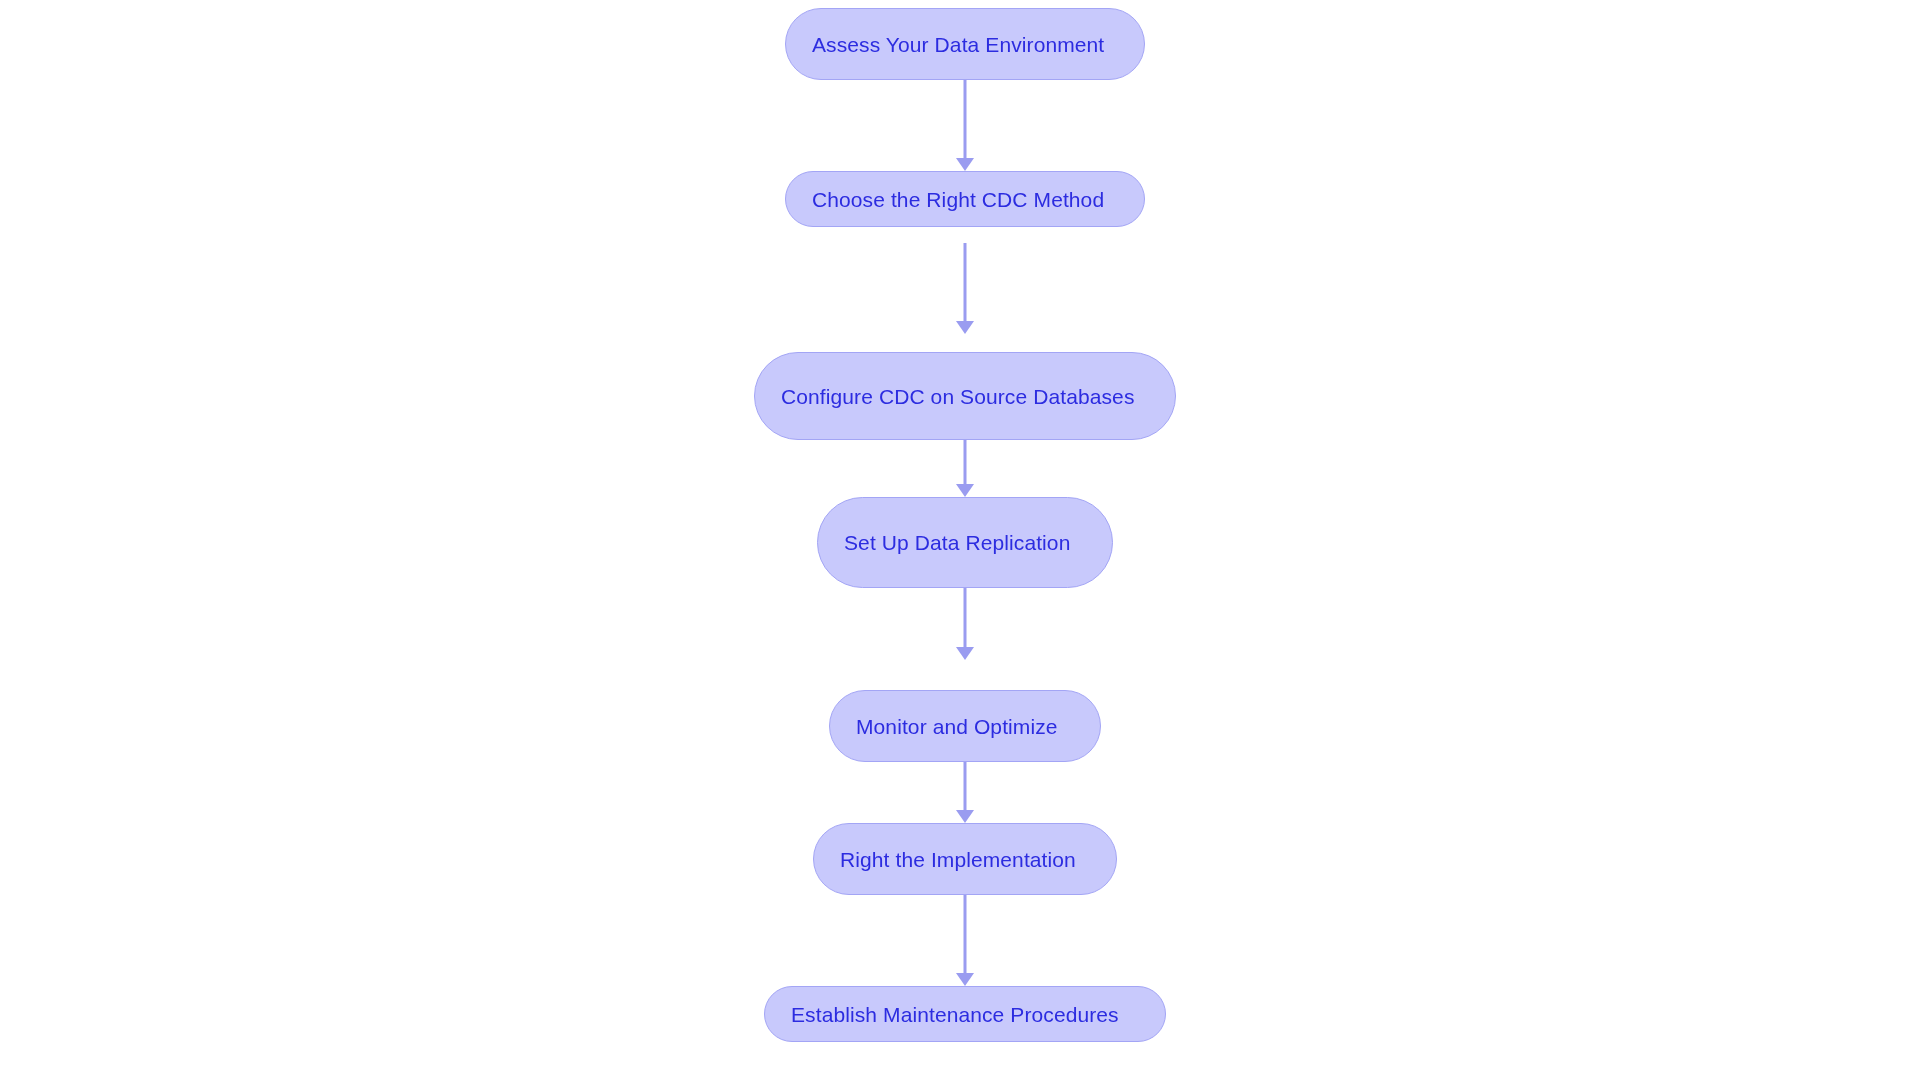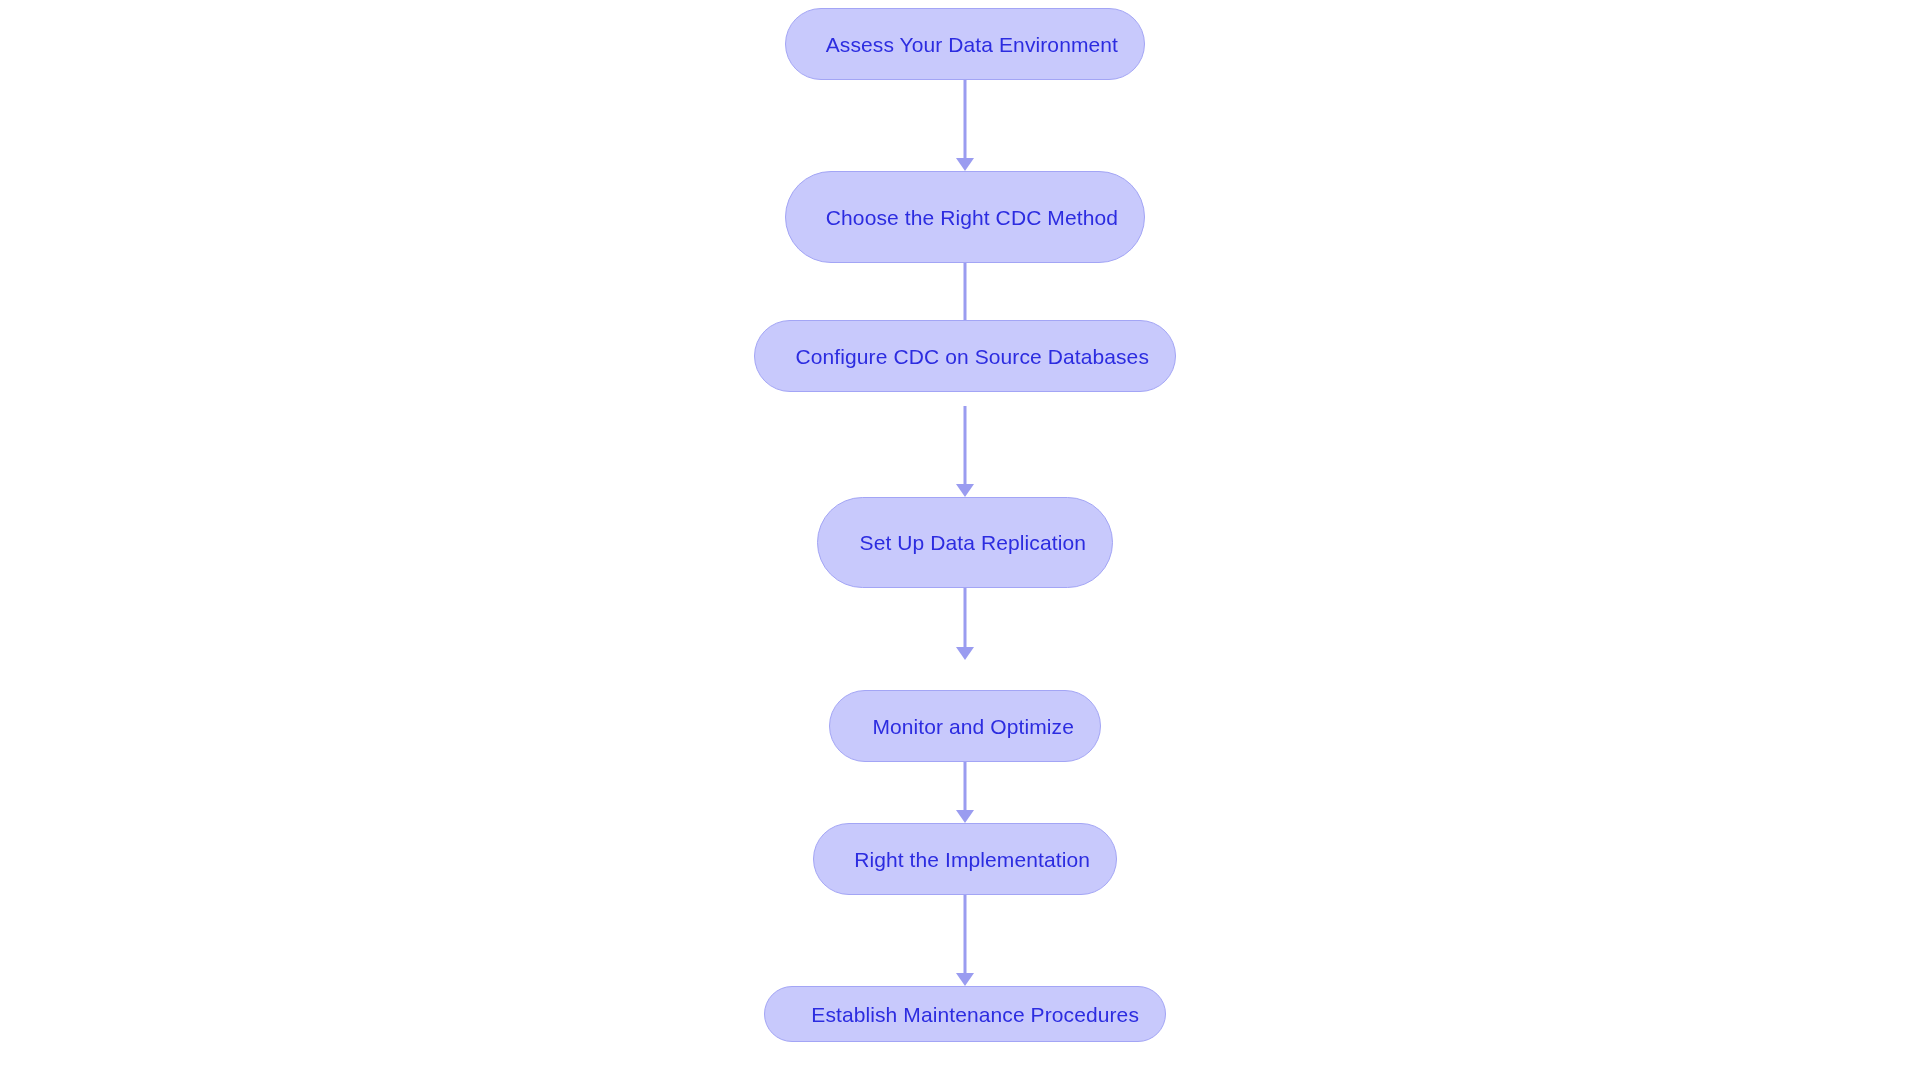--- a/index.html
+++ b/index.html
@@ -26,21 +26,21 @@
     left: 0;
     top: 0;
     width: 1920px;
     height: 1083px;
   }
 
   .node {
     position: absolute;
     display: flex;
     align-items: center;
-    justify-content: flex-end;
+    justify-content: flex-start;
     box-sizing: border-box;
     background: #c8c9fc;
     border: 1.5px solid #a3a5f5;
     border-radius: 999px;
     transform: translateX(-50%);
     padding: 12px 26px;
     user-select: none;
   }
 
   .node-label {
@@ -106,24 +106,24 @@
       <div class="connector-head" style="border-top-color: rgb(154, 156, 240);"></div>
     </div>
     <div class="connector" style="left: 965px; top: 895px; width: 24px; height: 91px;">
       <div class="connector-line" style="height: 78px; background: rgb(154, 156, 240);"></div>
       <div class="connector-head" style="border-top-color: rgb(154, 156, 240);"></div>
     </div>
 
     <div class="node" style="left: 965px; top: 8px; width: 360px; height: 72px; background: rgb(200, 201, 252); border-color: rgb(163, 165, 245);">
       <span class="node-label" style="color: rgb(44, 44, 224);">Assess Your Data Environment</span>
     </div>
-    <div class="node" style="left: 965px; top: 171px; width: 360px; height: 92px; background: rgb(200, 201, 252); border-color: rgb(163, 165, 245);">
+    <div class="node" style="left: 965px; top: 171px; width: 360px; height: 56px; background: rgb(200, 201, 252); border-color: rgb(163, 165, 245);">
       <span class="node-label" style="color: rgb(44, 44, 224);">Choose the Right CDC Method</span>
     </div>
-    <div class="node" style="left: 965px; top: 320px; width: 422px; height: 72px; background: rgb(200, 201, 252); border-color: rgb(163, 165, 245);">
+    <div class="node" style="left: 965px; top: 352px; width: 422px; height: 88px; background: rgb(200, 201, 252); border-color: rgb(163, 165, 245);">
       <span class="node-label" style="color: rgb(44, 44, 224);">Configure CDC on Source Databases</span>
     </div>
     <div class="node" style="left: 965px; top: 497px; width: 296px; height: 91px; background: rgb(200, 201, 252); border-color: rgb(163, 165, 245);">
       <span class="node-label" style="color: rgb(44, 44, 224);">Set Up Data Replication</span>
     </div>
     <div class="node" style="left: 965px; top: 690px; width: 272px; height: 72px; background: rgb(200, 201, 252); border-color: rgb(163, 165, 245);">
       <span class="node-label" style="color: rgb(44, 44, 224);">Monitor and Optimize</span>
     </div>
     <div class="node" style="left: 965px; top: 823px; width: 304px; height: 72px; background: rgb(200, 201, 252); border-color: rgb(163, 165, 245);">
       <span class="node-label" style="color: rgb(44, 44, 224);">Right the Implementation</span>

